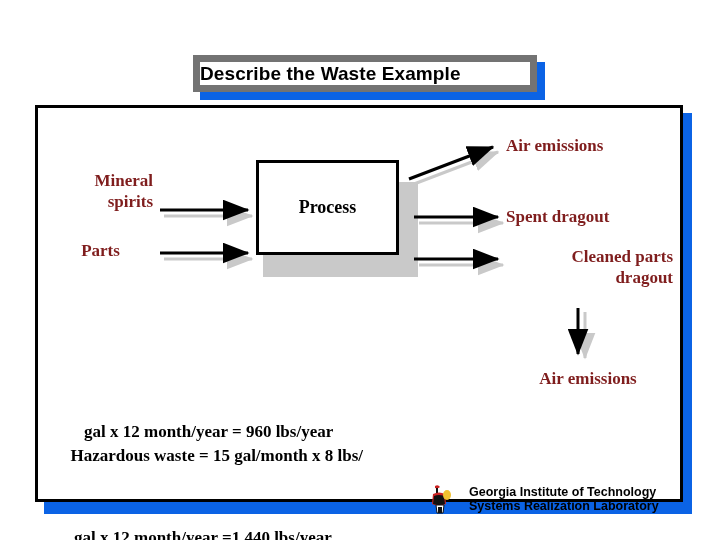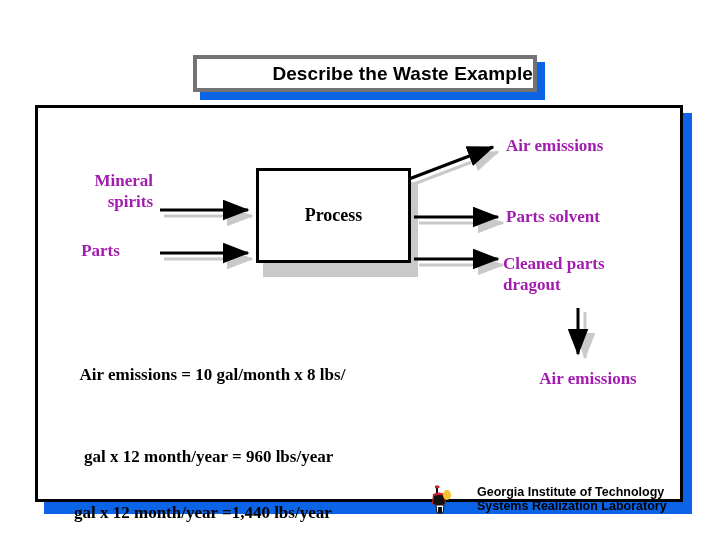--- a/index.html
+++ b/index.html
@@ -24,25 +24,25 @@
     height: 38px;
     background: #0b63e5;
   }
   #title-box {
     position: absolute;
     left: 193px;
     top: 55px;
     width: 344px;
     height: 37px;
     background: #ffffff;
-    border: 4px solid #737373;
+    border: 7px solid #737373;
     box-sizing: border-box;
     display: flex;
     align-items: center;
-    justify-content: flex-end;
+    justify-content: flex-start;
   }
   #title-text {
     font-family: "Liberation Sans", sans-serif;
     font-weight: bold;
     font-size: 19px;
     color: #000000;
     letter-spacing: 0.1px;
     white-space: nowrap;
   }
 
@@ -64,40 +64,40 @@
     background: #ffffff;
     border: 3px solid #000000;
     box-sizing: border-box;
   }
 
   
   .lbl {
     position: absolute;
     font-family: "Liberation Serif", serif;
     font-weight: bold;
-    color: #a21caf;
+    color: #7f1d1d;
     font-size: 17px;
     line-height: 21px;
     white-space: pre;
   }
 
   
   #process-shadow {
     position: absolute;
     left: 263px;
     top: 182px;
     width: 155px;
     height: 95px;
     background: #c9c9c9;
   }
   #process-box {
     position: absolute;
     left: 256px;
-    top: 168px;
-    width: 155px;
+    top: 160px;
+    width: 143px;
     height: 95px;
     background: #ffffff;
     border: 3px solid #000000;
     box-sizing: border-box;
     display: flex;
     align-items: center;
     justify-content: center;
   }
   #process-label {
     font-family: "Liberation Serif", serif;
@@ -134,23 +134,23 @@
   #lbl-air1 {
     left: 506px;
     top: 135px;
   }
   #lbl-spent {
     left: 506px;
     top: 206px;
   }
   #lbl-cleaned {
     left: 503px;
-    top: 253px;
+    top: 246px;
     width: 170px;
-    text-align: left;
+    text-align: right;
   }
   #lbl-air2 {
     left: 503px;
     top: 368px;
     width: 170px;
     text-align: center;
   }
 
   
   .eq {
@@ -166,21 +166,21 @@
   #eq-haz { left: 62px; top: 418px; }
   .eq-line2 { padding-left: 12px; display: block; margin-top: 32px; }
 
   
   #footer {
     position: absolute;
     left: 423px;
     top: 482px;
     display: flex;
     align-items: center;
-    gap: 20px;
+    gap: 12px;
   }
   #footer-logo {
     width: 34px;
     height: 34px;
     position: relative;
     flex: none;
   }
   #footer-text {
     font-family: "Liberation Sans", sans-serif;
     font-weight: bold;
@@ -257,30 +257,30 @@
   <g>
     <line x1="578" y1="308" x2="578" y2="354" stroke="#000000" stroke-width="3" marker-end="url(#head-black)"></line>
   </g>
 </svg>
 
 <div class="lbl" id="lbl-mineral">Mineral
 spirits</div>
 <div class="lbl" id="lbl-parts">Parts</div>
 
 <div class="lbl" id="lbl-air1">Air emissions</div>
-<div class="lbl" id="lbl-spent">Parts solvent</div>
+<div class="lbl" id="lbl-spent">Spent dragout</div>
 <div class="lbl" id="lbl-cleaned">Cleaned parts
 dragout</div>
 <div class="lbl" id="lbl-air2">Air emissions</div>
 
 <div class="eq" id="eq-air">
-  <span>Air emissions = 10 gal/month x 8 lbs/</span>
   <span class="eq-line2">gal x 12 month/year = 960 lbs/year</span>
 </div>
 <div class="eq" id="eq-haz">
+  <span>Hazardous waste = 15 gal/month x 8 lbs/</span>
   <span class="eq-line2">gal x 12 month/year =1,440 lbs/year</span>
 </div>
 
 <div id="footer">
   <svg id="footer-logo" viewBox="0 0 34 34">
 
     <rect x="2" y="22" width="7" height="5" fill="#0b63e5"></rect>
     <path d="M12 4 q3 -2 5 1 q-2 2 -5 1 z" fill="#cc2222"></path>
     <rect x="13" y="6" width="2" height="6" fill="#111111"></rect>
     <path d="M10 12 q6 -3 12 0 l1 10 q-7 3 -14 0 z" fill="#cc2222"></path>

